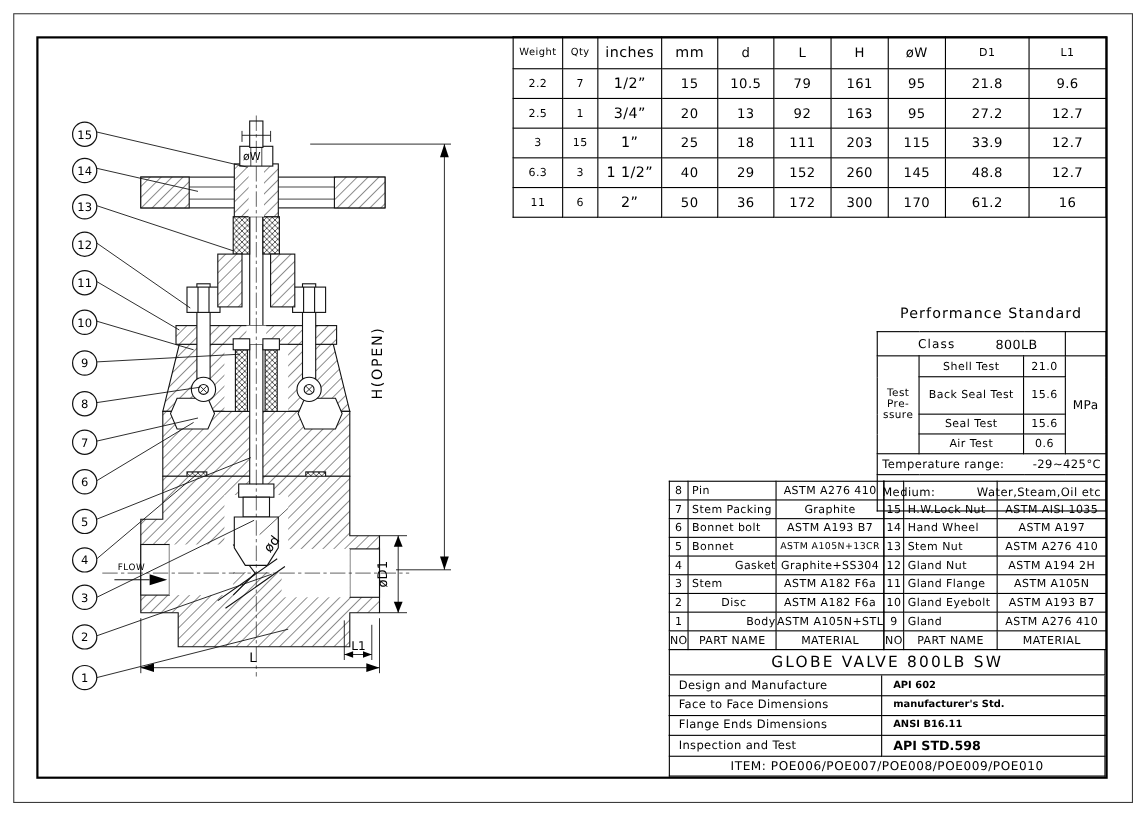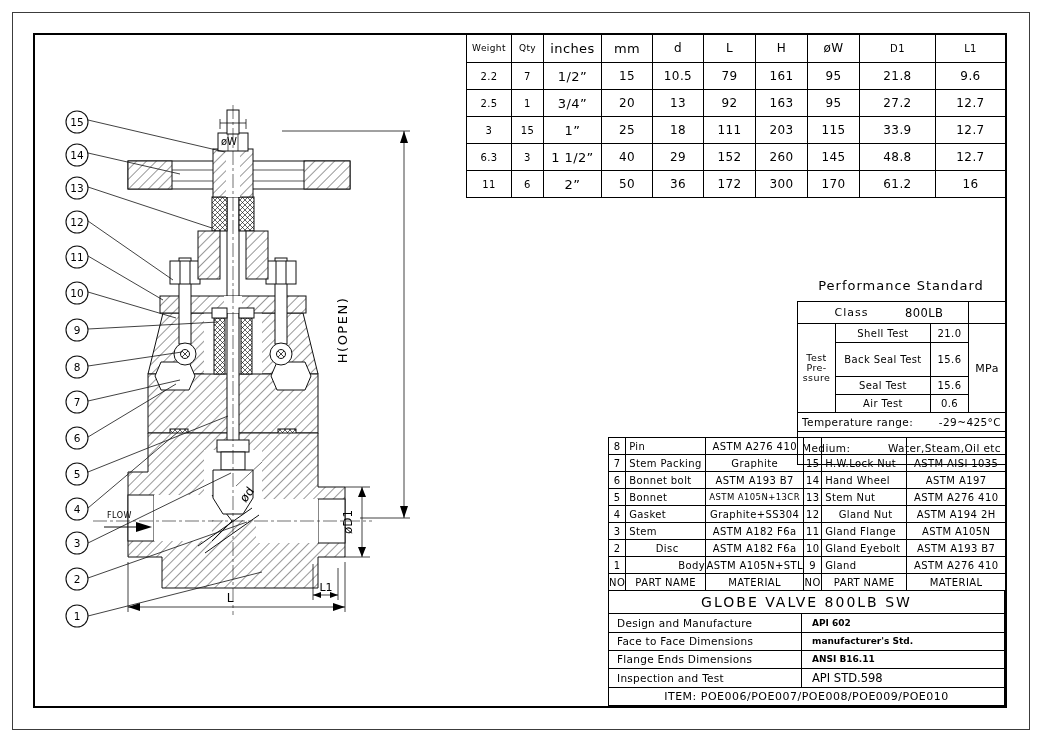--- a/index.html
+++ b/index.html
@@ -17,21 +17,21 @@
   #perf-title{left:797px;top:278px;width:208px;text-align:center;font-size:13px;letter-spacing:1px}
   #perftable{left:797px;top:301px}
   #parts{left:608px;top:437px;display:flex}
   #glberow{left:608px;top:590px;width:397px;height:24px;border:1px solid #000;box-sizing:border-box;
            display:flex;align-items:center;justify-content:center;font-size:14px;letter-spacing:2px}
   .tb-row{left:608px;width:397px;height:19px;display:flex;box-sizing:border-box}
   .tb-row .lab{width:194px;border:1px solid #000;border-top:none;display:flex;align-items:center;
                padding-left:8px;box-sizing:border-box;font-size:10.5px;letter-spacing:.3px}
   .tb-row .val{width:203px;border:1px solid #000;border-top:none;border-left:none;display:flex;
                align-items:center;padding-left:10px;box-sizing:border-box;font-size:9px;font-weight:bold}
-  .tb-row .val.big{font-size:11.5px;font-weight:normal}
+  .tb-row .val.big{font-size:11.5px;font-weight:bold}
   #itemrow{left:608px;top:688px;width:397px;height:18px;border:1px solid #000;border-top:none;
            box-sizing:border-box;display:flex;align-items:center;justify-content:center;
            font-size:11px;letter-spacing:.5px}
   .classline{display:flex;width:100%;align-items:center}
   .classline .cl{flex:1.7;font-size:11px;letter-spacing:1px}
   .classline .cv{flex:1;font-size:11.5px;text-align:left}
   .tp{font-size:9.5px;line-height:10px}
   .mrow{display:flex;width:100%;font-size:10.5px}
   .mrow .ml{padding-left:4px;text-align:left}
   .mrow .mv{flex:1;text-align:right;padding-right:4px}
@@ -405,21 +405,21 @@
             <td class="f10" style="text-align:left;padding-left:3px">Bonnet bolt</td>
             <td class="f10">ASTM A193 B7</td>
           </tr>
       <tr style="height:17px">
             <td class="f10">5</td>
             <td class="f10" style="text-align:left;padding-left:3px">Bonnet</td>
             <td class="f8">ASTM A105N+13CR</td>
           </tr>
       <tr style="height:17px">
             <td class="f10">4</td>
-            <td class="f10" style="text-align:left;padding-left:3px">Gasket</td>
+            <td class="f10" style="text-align:right;padding-left:3px">Gasket</td>
             <td class="f10">Graphite+SS304</td>
           </tr>
       <tr style="height:17px">
             <td class="f10">3</td>
             <td class="f10" style="text-align:left;padding-left:3px">Stem</td>
             <td class="f10">ASTM A182 F6a</td>
           </tr>
       <tr style="height:17px">
             <td class="f10">2</td>
             <td class="f10" style="text-align:center;padding-left:3px">Disc</td>
@@ -459,21 +459,21 @@
             <td class="f10" style="text-align:left;padding-left:3px">Hand Wheel</td>
             <td class="f10">ASTM A197</td>
           </tr>
       <tr style="height:17px">
             <td class="f10">13</td>
             <td class="f10" style="text-align:left;padding-left:3px">Stem Nut</td>
             <td class="f10">ASTM A276 410</td>
           </tr>
       <tr style="height:17px">
             <td class="f10">12</td>
-            <td class="f10" style="text-align:center;padding-left:3px">Gland Nut</td>
+            <td class="f10" style="text-align:left;padding-left:3px">Gland Nut</td>
             <td class="f10">ASTM A194 2H</td>
           </tr>
       <tr style="height:17px">
             <td class="f10">11</td>
             <td class="f10" style="text-align:left;padding-left:3px">Gland Flange</td>
             <td class="f10">ASTM A105N</td>
           </tr>
       <tr style="height:17px">
             <td class="f10">10</td>
             <td class="f10" style="text-align:left;padding-left:3px">Gland Eyebolt</td>

